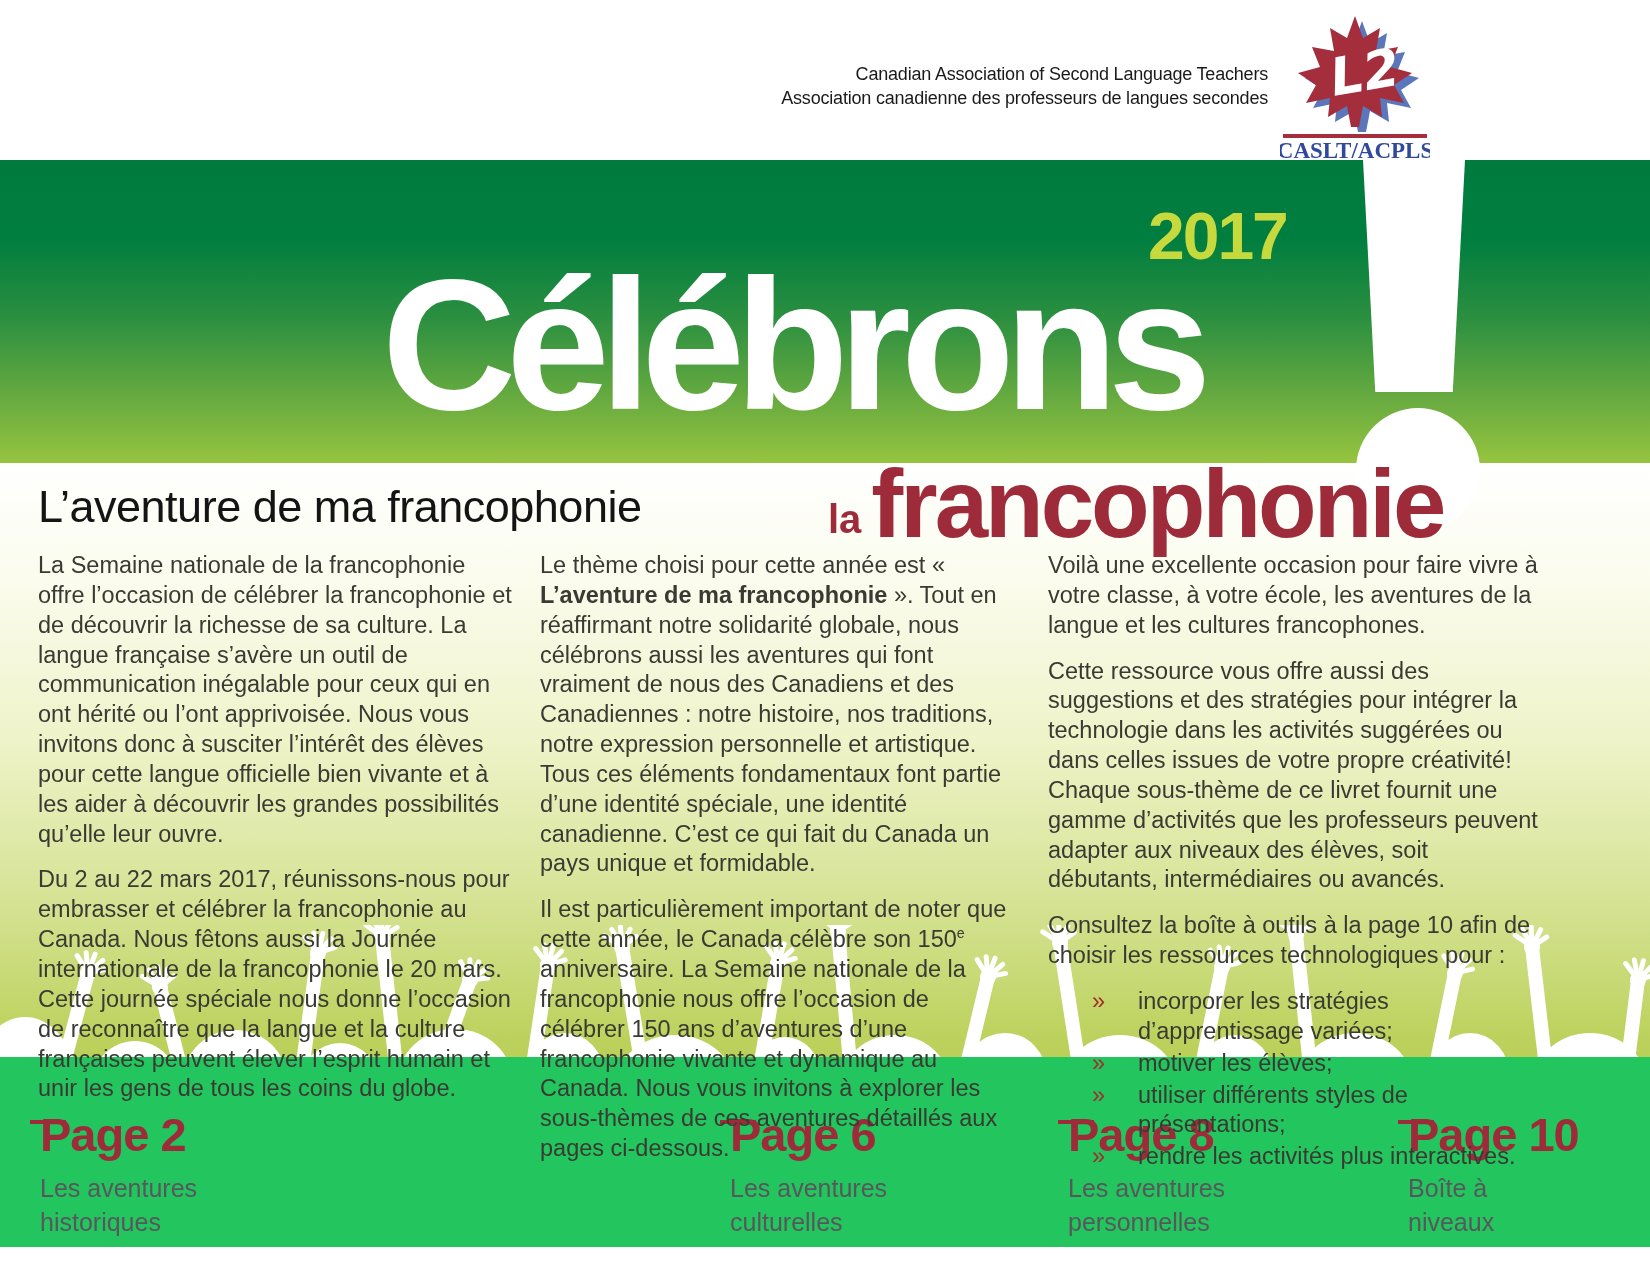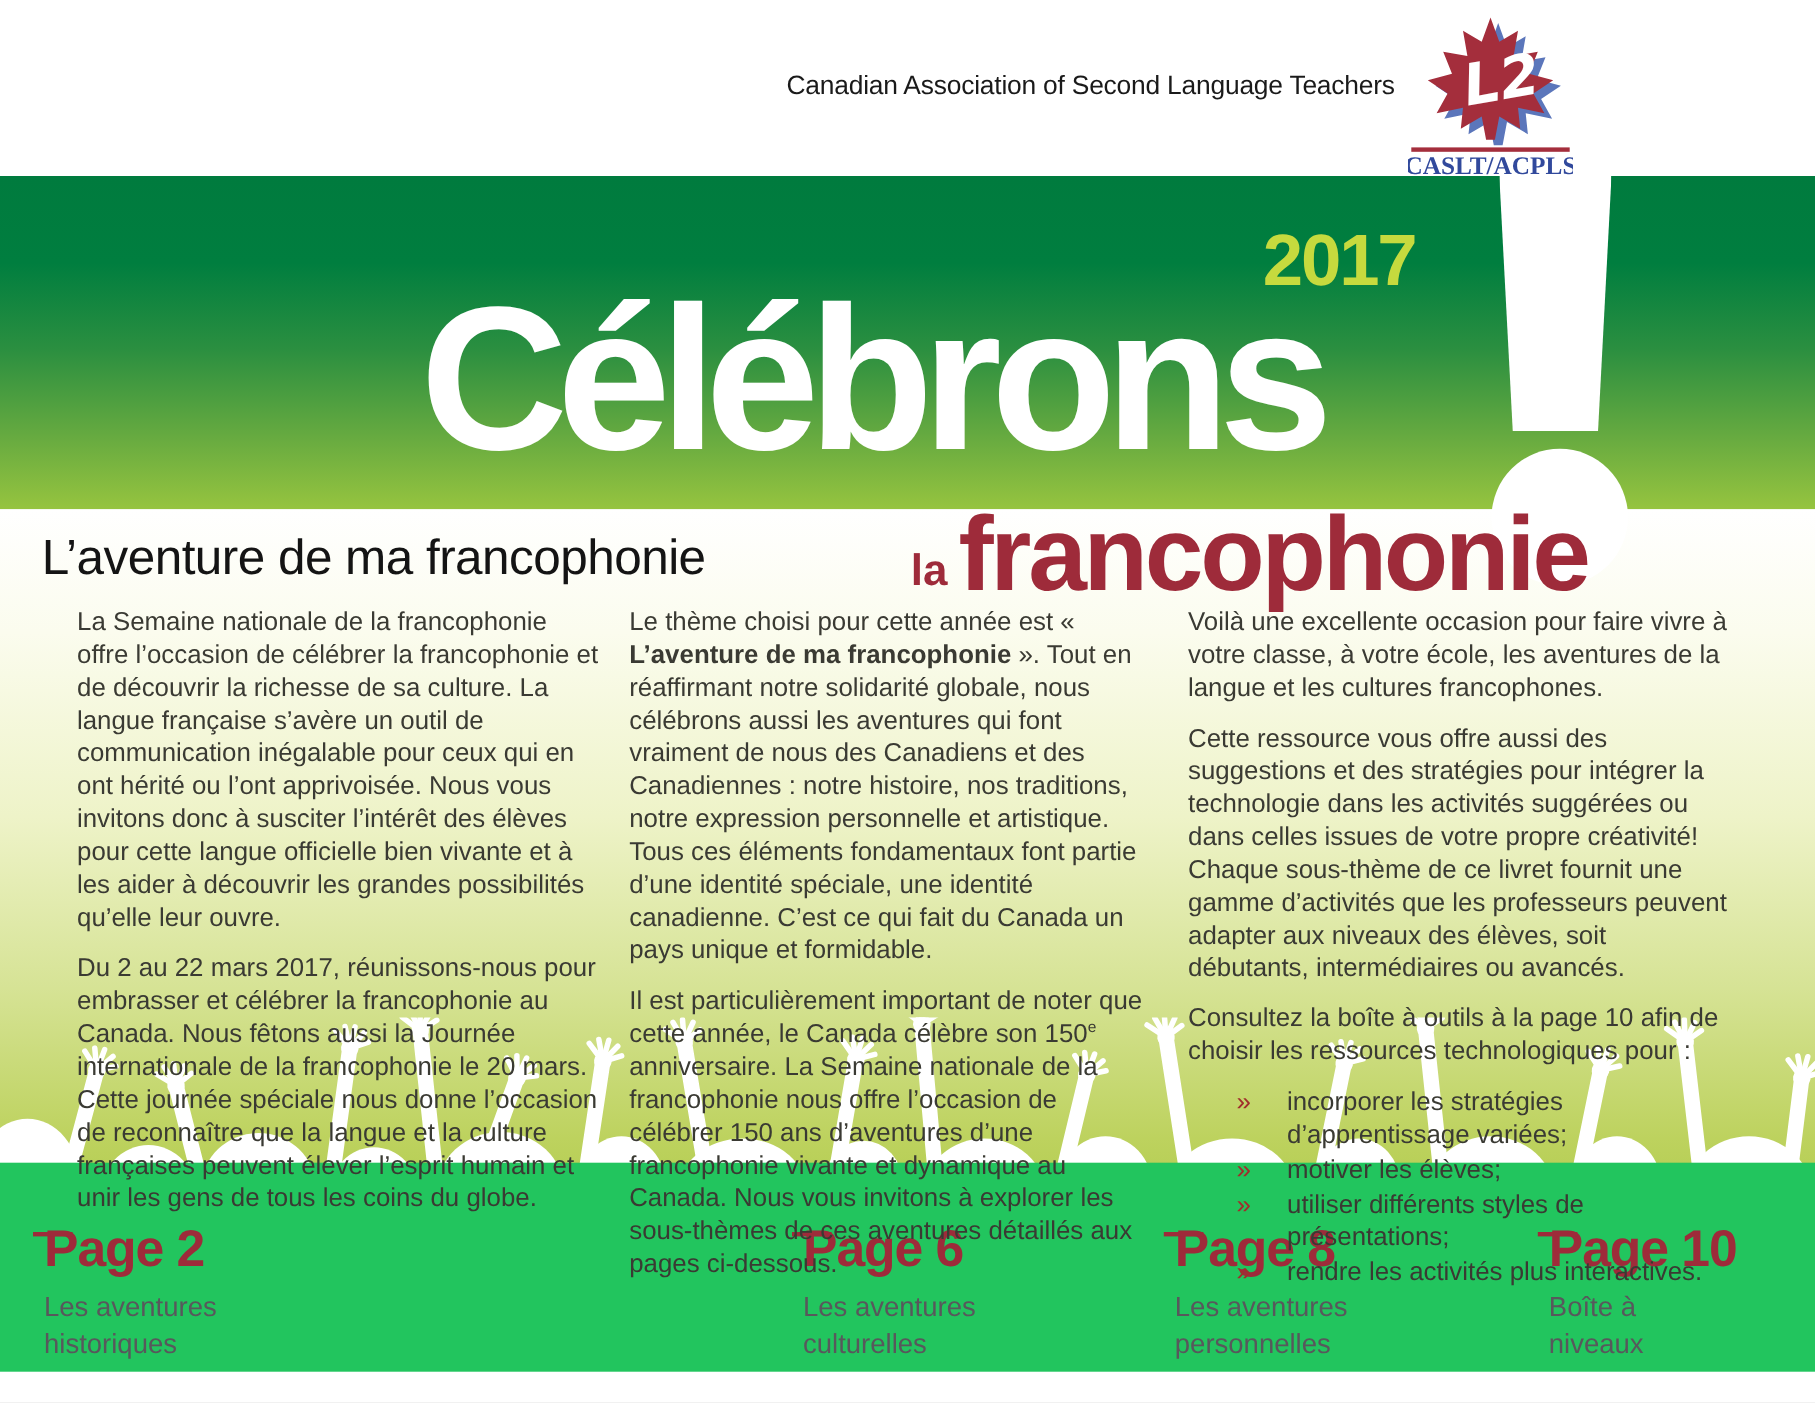--- a/index.html
+++ b/index.html
@@ -2,21 +2,21 @@
 <html><head>
 <meta charset="utf-8">
 <style>
   html,body{margin:0;padding:0;background:#e8e8e8;}
   .page{
     position:relative;width:1650px;height:1275px;background:#ffffff;
     overflow:hidden;font-family:"Liberation Sans",sans-serif;margin:0 auto;
   }
   
   .org-block{position:absolute;top:62px;right:382px;text-align:right;color:#1a1a1a;
-    font-size:24px;line-height:1.35;letter-spacing:-0.2px;}
+    font-size:18px;line-height:1.35;letter-spacing:-0.2px;}
   .logo{position:absolute;left:1280px;top:10px;width:150px;height:152px;}
   
   .banner{position:absolute;left:0;top:160px;width:1650px;height:303px;
     background:linear-gradient(180deg,#007b3e 0%,#007e3f 26%,#2b8f40 52%,#66aa40 78%,#96c43f 100%);}
   .banner-year{position:absolute;left:1148px;top:198px;font-size:66px;font-weight:bold;
     color:#c6da3e;letter-spacing:-2px;z-index:3;}
   .banner-title{position:absolute;left:382px;top:252px;font-size:186px;font-weight:bold;
     color:#ffffff;letter-spacing:-10px;line-height:1;z-index:2;}
   .excl-bar{position:absolute;left:1363px;top:160px;width:102px;height:232px;background:#ffffff;
     clip-path:polygon(0% 0%,100% 0%,88% 100%,12% 100%);z-index:2;}
@@ -26,21 +26,21 @@
     color:#9e2b3a;margin-top:36px;}
   .subtitle .article{font-size:40px;font-weight:bold;position:relative;top:-4px;margin-right:10px;}
   .subtitle .word{font-size:96px;font-weight:bold;letter-spacing:-3px;line-height:1.25;}
   
   .body-section{position:absolute;left:0;top:463px;width:1650px;height:622px;
     background:linear-gradient(180deg,#ffffff 0%,#fbfcee 18%,#eef3c8 45%,#d6e395 70%,#bdd25e 92%,#b4cd52 100%);}
   .crowd{position:absolute;left:0;bottom:0;width:1650px;height:160px;z-index:0;pointer-events:none;}
   .page-heading{position:absolute;left:38px;top:18px;font-size:45px;color:#141414;
     letter-spacing:-0.5px;z-index:1;}
   .columns{position:absolute;left:0;top:88px;width:1650px;z-index:1;}
-  .col{position:absolute;top:0;width:478px;font-size:23.5px;line-height:1.27;color:#3a3a33;margin-left:32px;}
+  .col{position:absolute;top:0;width:478px;font-size:23.5px;line-height:1.27;color:#3a3a33;}
   .col-1{left:38px;}
   .col-2{left:540px;}
   .col-3{left:1048px;width:490px;}
   .col p{margin:0 0 16px 0;}
   .col sup{font-size:0.6em;}
   ul.tech-list{list-style:none;margin:4px 0 0 0;padding:0 0 0 44px;}
   ul.tech-list li{display:flex;margin:0 0 2px 0;}
   ul.tech-list .marker{color:#a02e2c;width:46px;flex:0 0 46px;}
   
   .footer{position:absolute;left:0;top:1057px;width:1650px;height:190px;background:#22c55e;padding-left:32px;}
@@ -51,20 +51,21 @@
     background:#9e2b3a;}
   .page-label{margin-top:10px;font-size:25px;line-height:1.35;color:#58585c;max-width:170px;}
 </style>
 </head>
 <body>
 
 <div class="page">
 
   <div class="org-block">
     <div>Canadian Association of Second Language Teachers</div>
+    <div>Association canadienne des professeurs de langues secondes</div>
   </div>
 
   <svg class="logo" viewBox="0 0 150 152">
     <g>
       <path transform="translate(7,5)" fill="#5b76bb" d="M75 6 L83 28 L100 18 L96 41 L118 37 L110 57 L132 63 L114 75 L124 93 L100 88 L102 107 L83 96 L79 117 L71 117 L67 96 L48 107 L50 88 L26 93 L36 75 L18 63 L40 57 L32 37 L54 41 L50 18 L67 28 Z"></path>
       <path fill="#a42e3c" d="M75 6 L83 28 L100 18 L96 41 L118 37 L110 57 L132 63 L114 75 L124 93 L100 88 L102 107 L83 96 L79 117 L71 117 L67 96 L48 107 L50 88 L26 93 L36 75 L18 63 L40 57 L32 37 L54 41 L50 18 L67 28 Z"></path>
       <text x="50" y="82" font-family="DejaVu Sans, sans-serif" font-style="italic" font-weight="bold" font-size="52" fill="#ffffff" transform="rotate(-10 75 62)">L2</text>
     </g>
     <rect x="3" y="124" width="144" height="4" fill="#a42e3c"></rect>
     <text class="logo-acronym" x="75" y="148" text-anchor="middle" font-family="Liberation Serif, serif" font-weight="bold" font-size="23" fill="#31499c">CASLT/ACPLS</text>

